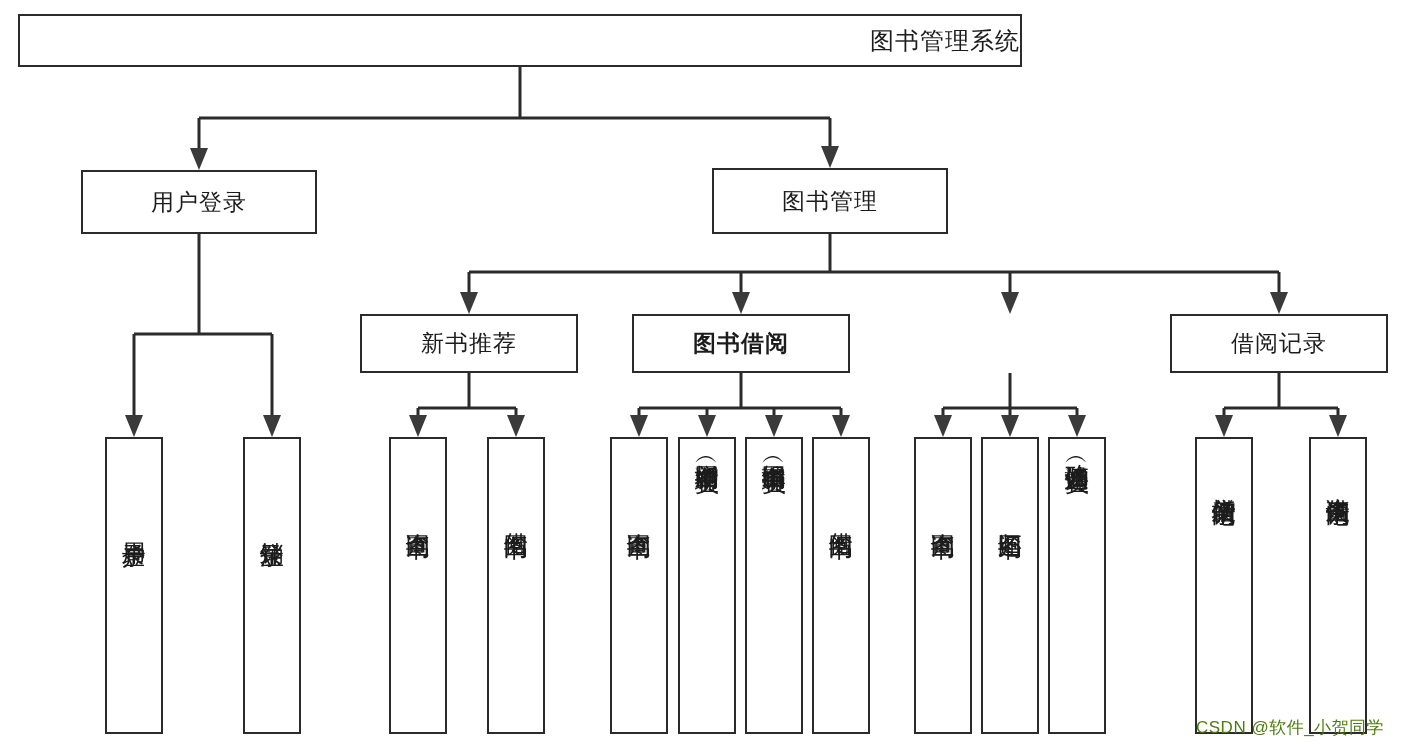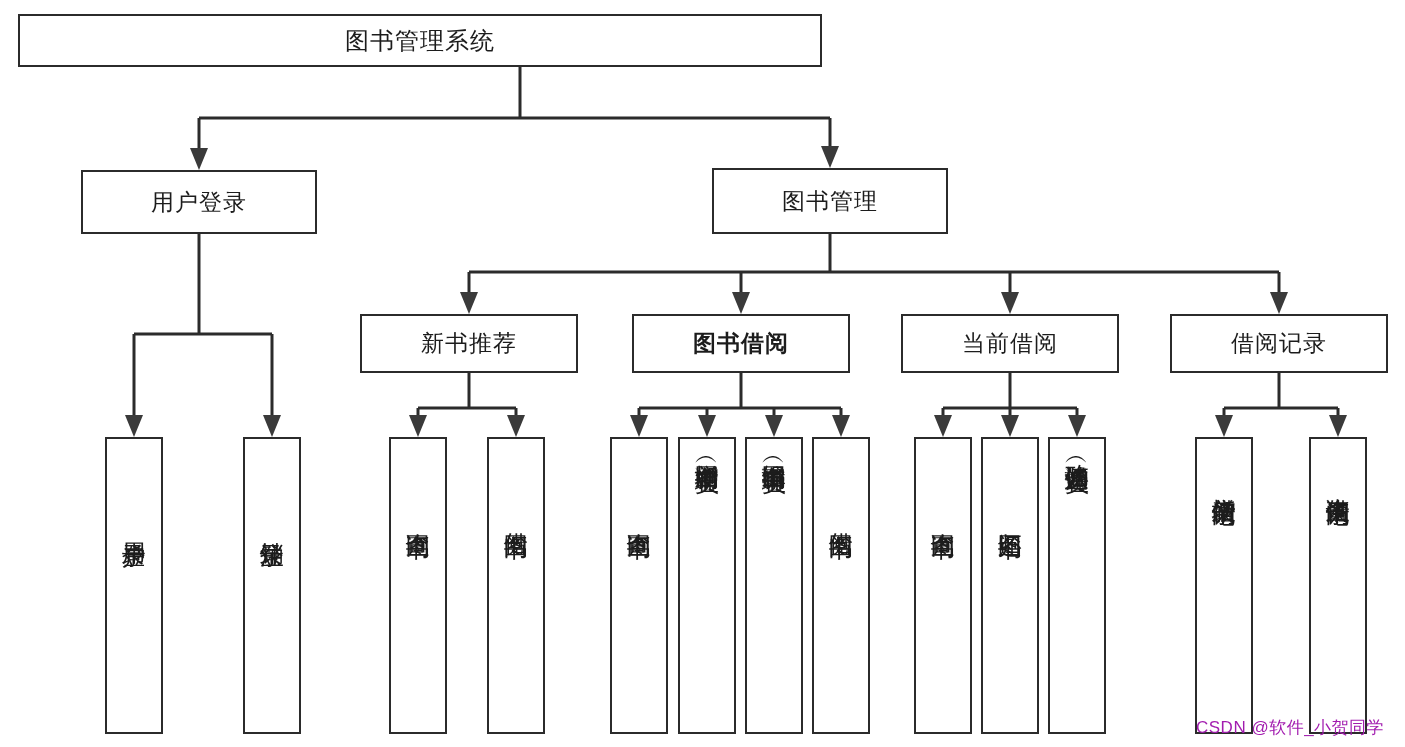--- a/index.html
+++ b/index.html
@@ -8,21 +8,21 @@
   #canvas{position:absolute;left:0;top:0;width:1405px;height:747px;}
   .node{position:absolute;box-sizing:border-box;background:#ffffff;
         border:2.5px solid #2b2b2b;display:flex;align-items:center;justify-content:center;}
   .node.h{ }
   .node.h .lbl{font-size:23px;color:#1c1c1c;letter-spacing:1px;white-space:nowrap;line-height:1;}
   .node.root .lbl{font-size:24px;}
   .node.v{align-items:flex-start;justify-content:center;padding-top:0;}
   .node.v .lbl{writing-mode:vertical-rl;text-orientation:upright;
                font-size:24px;color:#1c1c1c;line-height:1.32;letter-spacing:1px;
                white-space:nowrap;}
-  .watermark{position:absolute;font-size:17px;color:#a21caf;white-space:nowrap;
+  .watermark{position:absolute;font-size:17px;color:#4d7c0f;white-space:nowrap;
              left:1196px;top:716px;letter-spacing:.5px;}
   svg.links{position:absolute;left:0;top:0;width:1405px;height:747px;pointer-events:none;}
   svg.links line, svg.links path{stroke:#2b2b2b;stroke-width:3;fill:none;}
   svg.links polygon{fill:#3a3a3a;}
 </style>
 </head>
 <body>
 
 <div id="canvas">
 
@@ -81,39 +81,36 @@
     <polygon points="1068,415 1086,415 1077,437"></polygon>
 
     <line x1="1279" y1="373" x2="1279" y2="408"></line>
     <line x1="1224" y1="408" x2="1338" y2="408"></line>
     <line x1="1224" y1="408" x2="1224" y2="417"></line>
     <polygon points="1215,415 1233,415 1224,437"></polygon>
     <line x1="1338" y1="408" x2="1338" y2="417"></line>
     <polygon points="1329,415 1347,415 1338,437"></polygon>
   </svg>
 
-  <div class="node h root" style="left:18px;top:14px;width:804px;height:53px;">
+  <div class="node h root" style="left:18px;top:14px;width:1004px;height:53px;justify-content:flex-end;">
     <span class="lbl">图书管理系统</span>
   </div>
 
   <div class="node h" style="left:81px;top:170px;width:236px;height:64px;">
     <span class="lbl">用户登录</span>
   </div>
   <div class="node h" style="left:712px;top:168px;width:236px;height:66px;">
     <span class="lbl">图书管理</span>
   </div>
 
   <div class="node h" style="left:360px;top:314px;width:218px;height:59px;">
     <span class="lbl">新书推荐</span>
   </div>
   <div class="node h" style="left:632px;top:314px;width:218px;height:59px;font-weight:bold;">
     <span class="lbl">图书借阅</span>
-  </div>
-  <div class="node h" style="left:901px;top:314px;width:218px;height:59px;">
-    <span class="lbl">当前借阅</span>
   </div>
   <div class="node h" style="left:1170px;top:314px;width:218px;height:59px;justify-content:center;">
     <span class="lbl">借阅记录</span>
   </div>
 
   <div class="node v" style="left:105px;top:437px;width:58px;height:297px;padding-top:84px;">
     <span class="lbl">用户登录</span>
   </div>
   <div class="node v" style="left:243px;top:437px;width:58px;height:297px;padding-top:84px;">
     <span class="lbl">注销登录</span>

